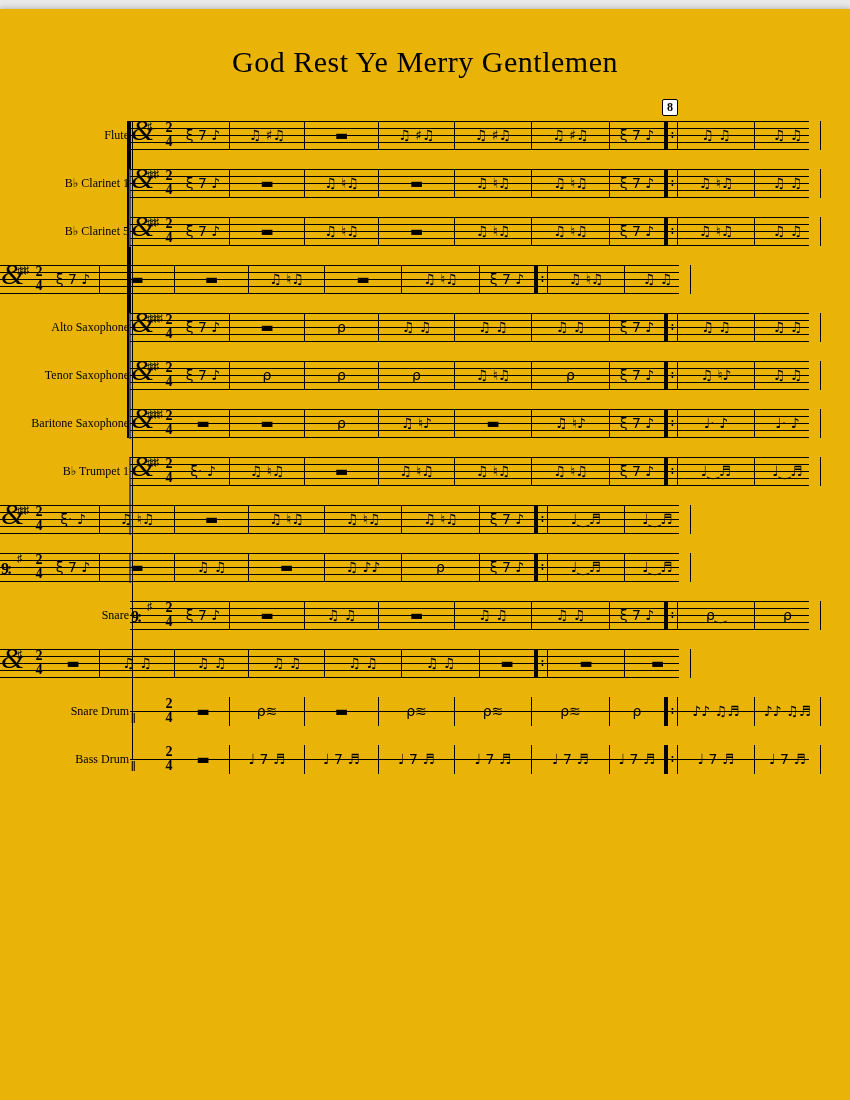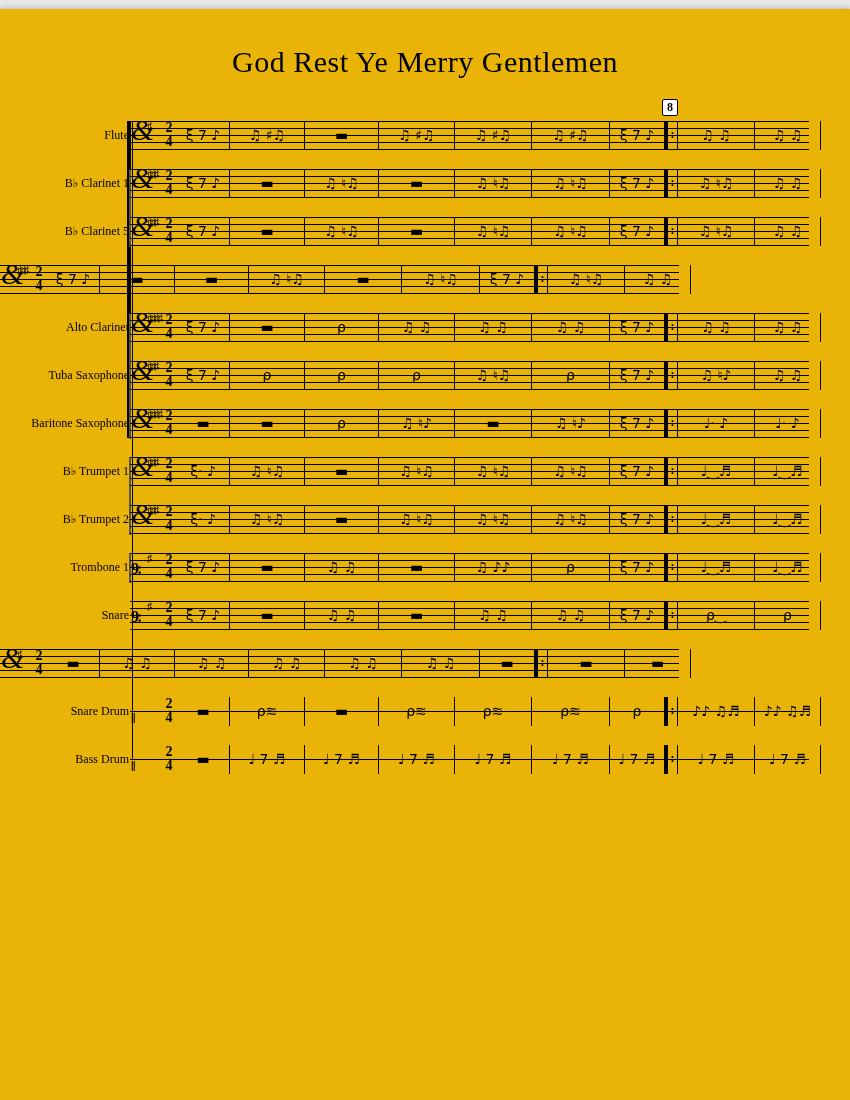--- a/index.html
+++ b/index.html
@@ -139,21 +139,21 @@
           <span class="cell" style="width: 75px;">♫ ♮♫</span>
           <span class="cell" style="width: 76px;">▬</span>
           <span class="cell" style="width: 77px;">♫ ♮♫</span>
           <span class="cell" style="width: 54px;">ξ 7 ♪</span>
           <span class="rpt">:</span>
           <span class="cell" style="width: 76px;">♫ ♮♫</span>
           <span class="cell" style="width: 65px;">♫ ♫</span>
         </div>
   </div>
       <div class="row">
-    <div class="label">Alto Clarinet</div>
+    <div class="label">Alto Saxophone</div>
     <div class="staff">
       <div class="hdr">
         <span class="clef treble">&amp;</span>
         <span class="key">♯♯♯♯</span>
         <span class="time">
           <span>2</span><br>
           <span>4</span>
         </span>
       </div>
     <span class="cell" style="width: 52px;">ξ 7 ♪</span>
@@ -162,21 +162,21 @@
           <span class="cell" style="width: 75px;">♫ ♫</span>
           <span class="cell" style="width: 76px;">♫ ♫</span>
           <span class="cell" style="width: 77px;">♫ ♫</span>
           <span class="cell" style="width: 54px;">ξ 7 ♪</span>
           <span class="rpt">:</span>
           <span class="cell" style="width: 76px;">♫ ♫</span>
           <span class="cell" style="width: 65px;">♫ ♫</span>
         </div>
   </div>
       <div class="row">
-    <div class="label">Tuba Saxophone</div>
+    <div class="label">Tenor Saxophone</div>
     <div class="staff">
       <div class="hdr">
         <span class="clef treble">&amp;</span>
         <span class="key">♯♯♯</span>
         <span class="time">
           <span>2</span><br>
           <span>4</span>
         </span>
       </div>
     <span class="cell" style="width: 52px;">ξ 7 ♪</span>
@@ -231,21 +231,20 @@
           <span class="cell" style="width: 75px;">♫ ♮♫</span>
           <span class="cell" style="width: 76px;">♫ ♮♫</span>
           <span class="cell" style="width: 77px;">♫ ♮♫</span>
           <span class="cell" style="width: 54px;">ξ 7 ♪</span>
           <span class="rpt">:</span>
           <span class="cell" style="width: 76px;">♩‿♬</span>
           <span class="cell" style="width: 65px;">♩‿♬</span>
         </div>
   </div>
       <div class="row">
-    <div class="label">B♭ Trumpet 2</div>
     <div class="staff">
       <div class="hdr">
         <span class="clef treble">&amp;</span>
         <span class="key">♯♯♯</span>
         <span class="time">
           <span>2</span><br>
           <span>4</span>
         </span>
       </div>
     <span class="cell" style="width: 52px;">ξ· ♪</span>
@@ -254,21 +253,20 @@
           <span class="cell" style="width: 75px;">♫ ♮♫</span>
           <span class="cell" style="width: 76px;">♫ ♮♫</span>
           <span class="cell" style="width: 77px;">♫ ♮♫</span>
           <span class="cell" style="width: 54px;">ξ 7 ♪</span>
           <span class="rpt">:</span>
           <span class="cell" style="width: 76px;">♩‿♬</span>
           <span class="cell" style="width: 65px;">♩‿♬</span>
         </div>
   </div>
       <div class="row">
-    <div class="label">Trombone 1</div>
     <div class="staff">
       <div class="hdr">
         <span class="clef bass">9:</span>
         <span class="key">♯</span>
         <span class="time">
           <span>2</span><br>
           <span>4</span>
         </span>
       </div>
     <span class="cell" style="width: 52px;">ξ 7 ♪</span>

